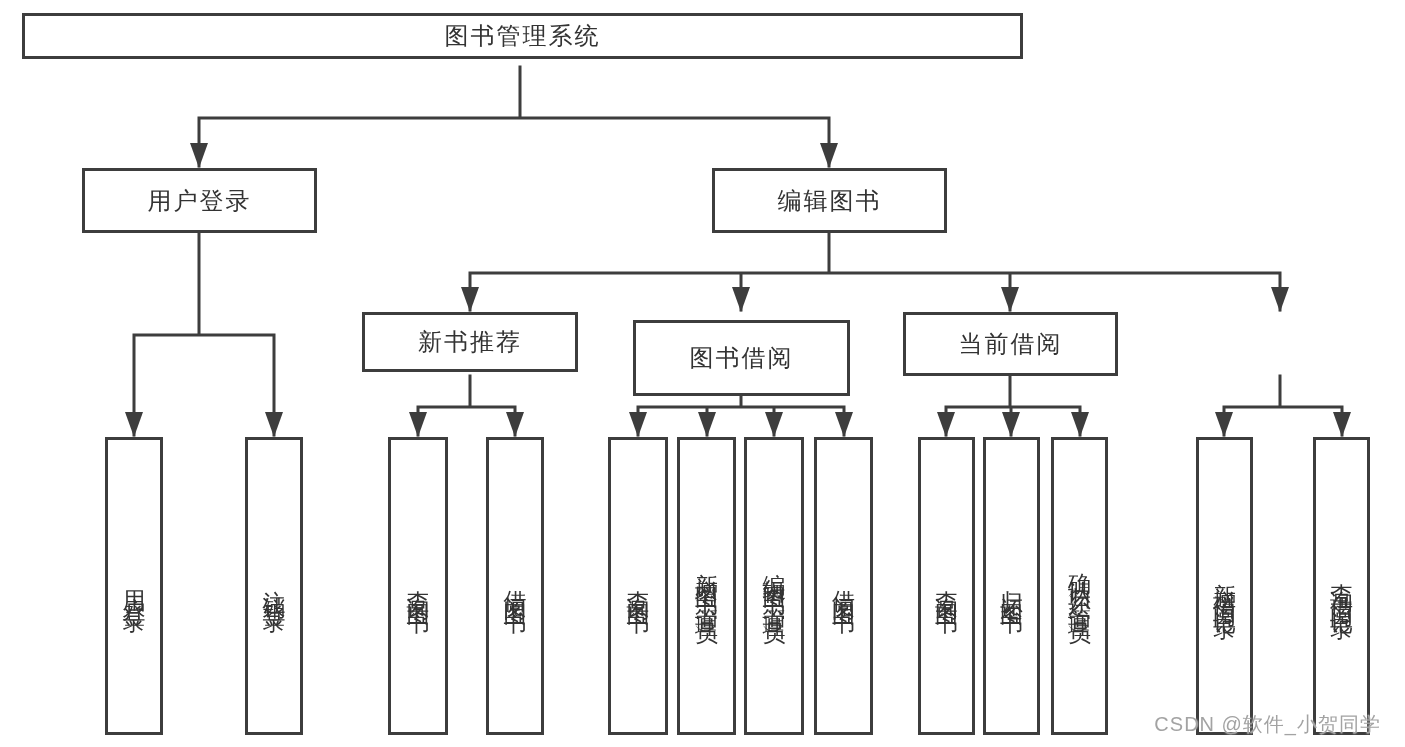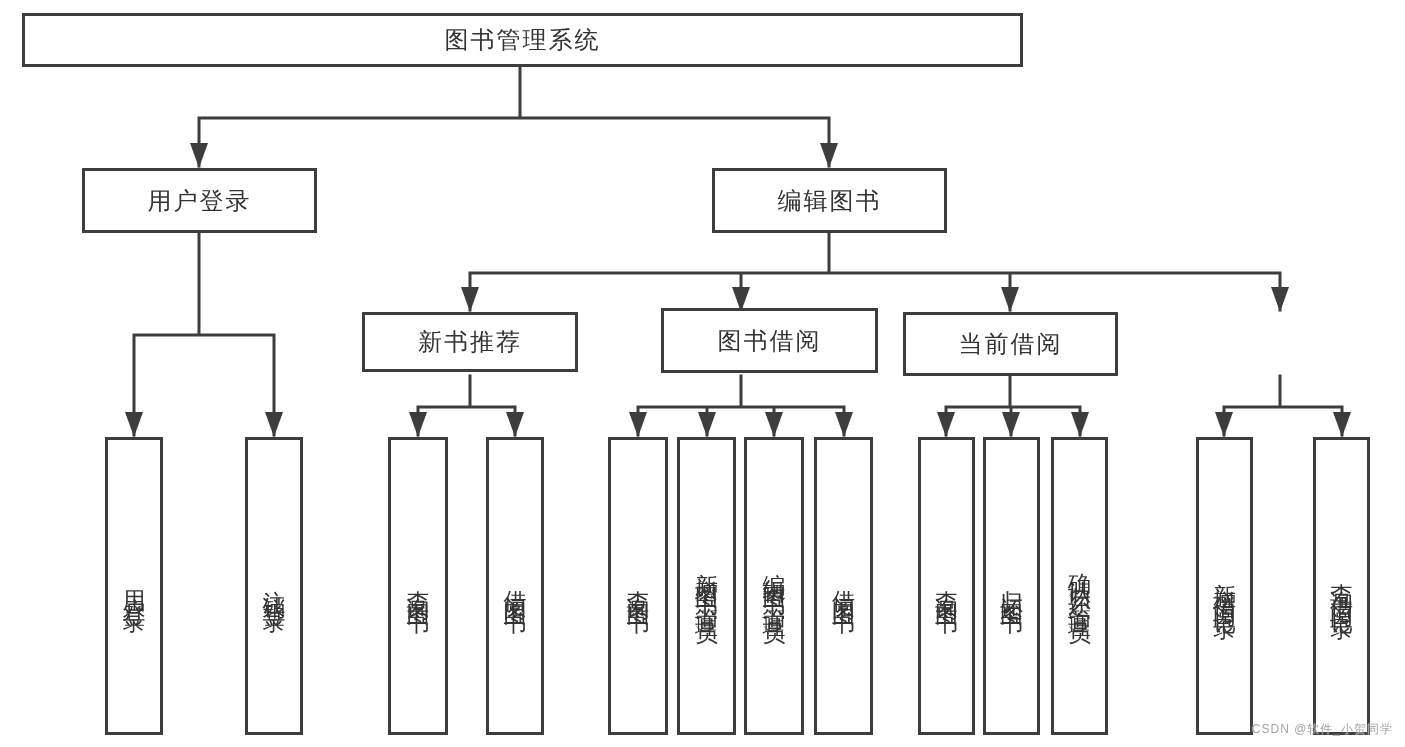--- a/index.html
+++ b/index.html
@@ -29,49 +29,49 @@
     line-height:1;
   }
   .node.h{font-size:24px;letter-spacing:2px;white-space:nowrap;}
   .node.v{
     font-size:23px;
     letter-spacing:7px;
     writing-mode:vertical-rl;
     text-orientation:mixed;
   }
   
-  #n-root{left:22px;top:13px;width:1001px;height:54px;}
+  #n-root{left:22px;top:13px;width:1001px;height:46px;}
   
   #n-user-login{left:82px;top:168px;width:235px;height:65px;}
   #n-book-mgmt{left:712px;top:168px;width:235px;height:65px;}
   
   #n-new-rec{left:362px;top:312px;width:216px;height:60px;}
-  #n-book-borrow{left:633px;top:308px;width:217px;height:65px;margin-left:28px;}
+  #n-book-borrow{left:633px;top:320px;width:217px;height:76px;}
   #n-current{left:903px;top:312px;width:215px;height:64px;}
   #n-records{left:1173px;top:312px;width:215px;height:64px;}
   
   .leaf{top:437px;height:298px;width:58px;}
   #l-login{left:105px;}
   #l-logout{left:245px;}
   #l-query-rec-book{left:388px;width:60px;}
   #l-borrow-rec-book{left:486px;}
   #l-query-book{left:608px;width:60px;}
   #l-add-book{left:677px;width:59px;}
   #l-edit-book{left:744px;width:60px;}
   #l-borrow-book{left:814px;width:59px;}
   #l-query-cur{left:918px;width:57px;}
   #l-return-book{left:983px;width:57px;}
   #l-confirm-return{left:1051px;width:57px;}
   #l-add-record{left:1196px;width:57px;}
   #l-query-record{left:1313px;width:57px;}
   
   #watermark{
     position:absolute;
-    right:12px;bottom:9px;
-    font-size:12px;
+    right:24px;bottom:9px;
+    font-size:20px;
     color:var(--wm);
     letter-spacing:1px;
     text-shadow:0 0 2px rgba(255,255,255,.85);
     white-space:nowrap;
   }
 </style>
 </head>
 <body>
 
 <div id="canvas">

